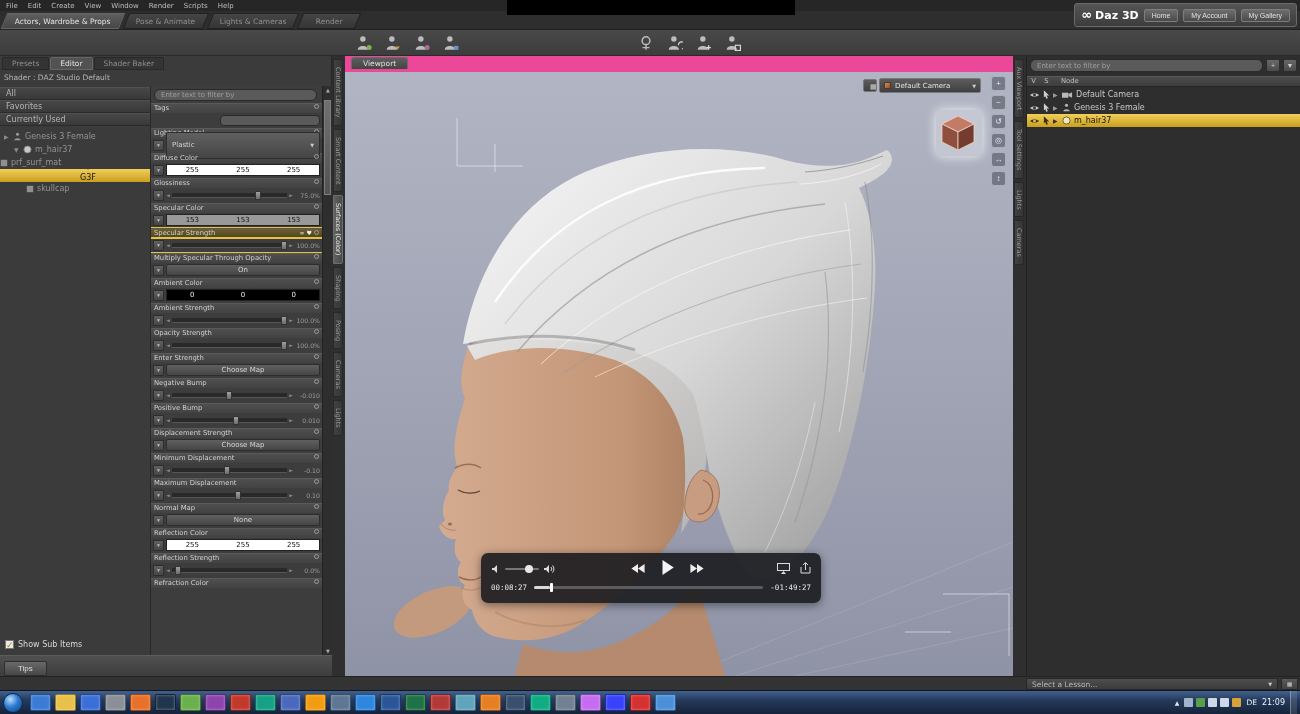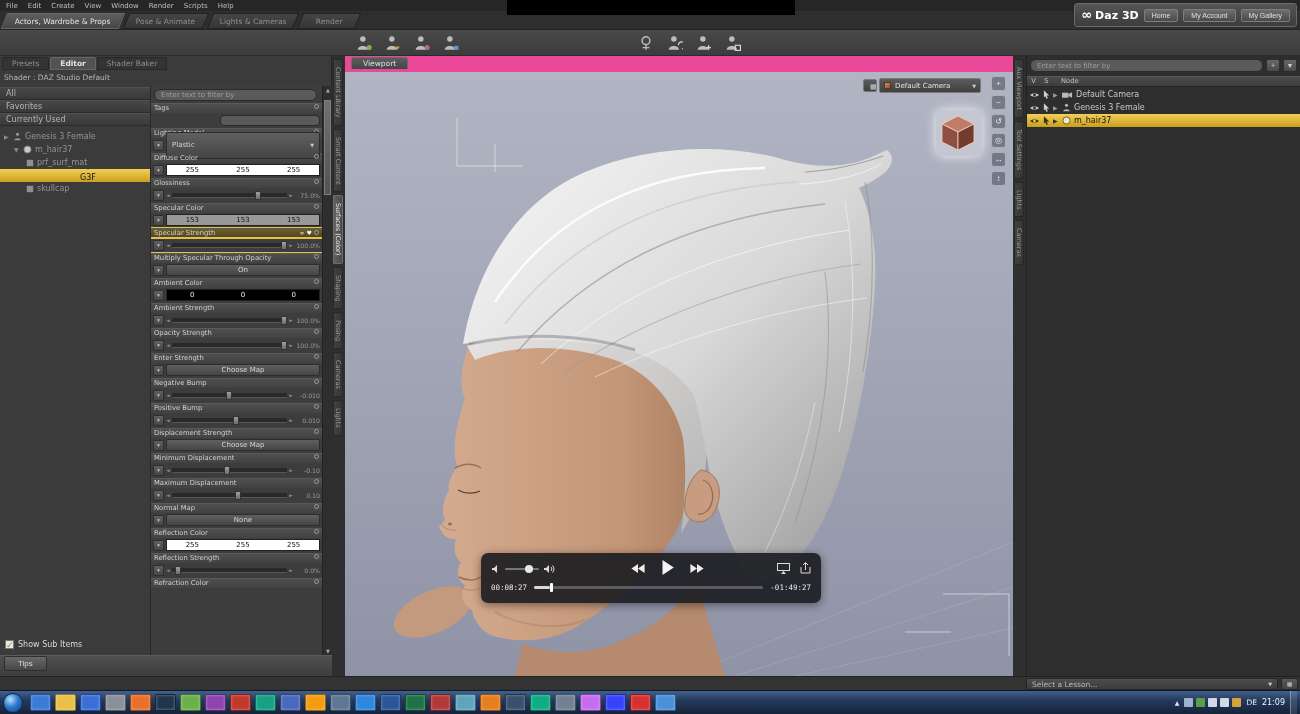--- a/index.html
+++ b/index.html
@@ -32,34 +32,34 @@
   .toolbar{position:absolute;left:0;top:30px;width:100%;height:26px;background:linear-gradient(#494949,#3c3c3c);
            border-bottom:1px solid #2a2a2a;}
   .tool-group{position:absolute;top:3px;display:flex;gap:7px;}
   .tool-icon{width:22px;height:20px;position:relative;background:transparent;border:0;cursor:pointer;}
   .tool-icon svg{display:block;margin:1px auto;}
 
   
   .left-panel{position:absolute;left:0;top:56px;width:332px;height:620px;background:#3b3b3b;border-right:1px solid #262626;}
   .lp-tabs{position:absolute;left:2px;top:1px;display:flex;gap:1px;}
   .lp-tab{padding:1px 9px;font-size:7.5px;background:#343434;color:#8d8d8d;border:1px solid #282828;border-radius:2px 2px 0 0;cursor:pointer;}
-  .lp-tab.active{background:#525252;color:#e3e3e3;border-color:#666;font-weight:bold;}
+  .lp-tab.active{background:#525252;color:#e3e3e3;border-color:#666;}
   .lp-shader{position:absolute;left:4px;top:17px;font-size:7.5px;color:#b5b5b5;}
   .lp-cats{position:absolute;left:0;top:31px;width:150px;}
   .lp-cat{height:13px;line-height:12px;padding-left:6px;font-size:8px;color:#b5b5b5;cursor:pointer;
           background:linear-gradient(#474747,#393939);border-bottom:1px solid #2b2b2b;border-top:1px solid #505050;}
   .lp-tree{position:absolute;left:0;top:74px;width:150px;}
   .tree-row{height:13px;display:flex;align-items:center;gap:3px;font-size:8px;color:#949494;cursor:pointer;}
   .tree-row.selected{background:linear-gradient(#f2cf5b,#c99f1d);color:#161616;flex-direction:column;}
   .t-arrow{font-size:6px;color:#8a8a8a;width:6px;}
   .lp-divider{position:absolute;left:150px;top:30px;height:570px;width:1px;background:#292929;}
   .lp-check{position:absolute;left:5px;top:584px;display:flex;align-items:center;gap:4px;font-size:8px;color:#d8d8d8;cursor:pointer;}
   .chk{width:9px;height:9px;background:#e8e8e8;border:1px solid #777;color:#b8860b;font-size:9px;line-height:8px;text-align:center;}
   .lp-tips{position:absolute;left:0;top:599px;width:332px;height:21px;background:linear-gradient(#505050,#3d3d3d);
-           border-top:1px solid #5c5c5c;display:flex;align-items:flex-start;}
+           border-top:1px solid #5c5c5c;display:flex;align-items:flex-end;}
   .tips-btn{margin-left:4px;padding:2px 13px;font-size:8px;color:#ddd;background:linear-gradient(#696969,#474747);
             border:1px solid #2e2e2e;border-radius:2px;cursor:pointer;}
 
   
   .props{position:absolute;left:151px;top:30px;width:171px;height:569px;background:#3d3d3d;overflow:hidden;}
   .filter-input{display:block;width:163px;height:12px;margin:3px 2px 2px 3px;background:#5a5a5a;border:1px solid #2a2a2a;
                 border-radius:6px;font-size:7px;color:#ddd;padding:0 6px;outline:none;
                 font-family:"DejaVu Sans","Liberation Sans",sans-serif;}
   .filter-input::placeholder{color:#9f9f9f;}
   .pgroup{margin-top:1px;}
@@ -300,21 +300,21 @@
           </svg>
         <span>Genesis 3 Female</span>
       </div>
       <div class="tree-row" style="padding-left:14px;">
         <span class="t-arrow">▼</span>
         <svg width="9" height="9" viewBox="0 0 10 10">
             <circle cx="5" cy="5" r="4" fill="#c8c8c8" stroke="#777"></circle>
           </svg>
         <span>m_hair37</span>
       </div>
-      <div class="tree-row" style="padding-left:26px;text-align:right;">
+      <div class="tree-row" style="text-align:right;">
         <svg width="8" height="8" viewBox="0 0 10 10">
             <rect x="1" y="1" width="8" height="8" fill="#8f8f8f"></rect>
           </svg>
         <span>prf_surf_mat</span>
       </div>
       <div class="tree-row selected" style="padding-left:26px;">
         <svg width="8" height="8" viewBox="0 0 10 10">
             <rect x="1" y="1" width="8" height="8" fill="#5a4a12"></rect>
           </svg>
         <span>G3F</span>

